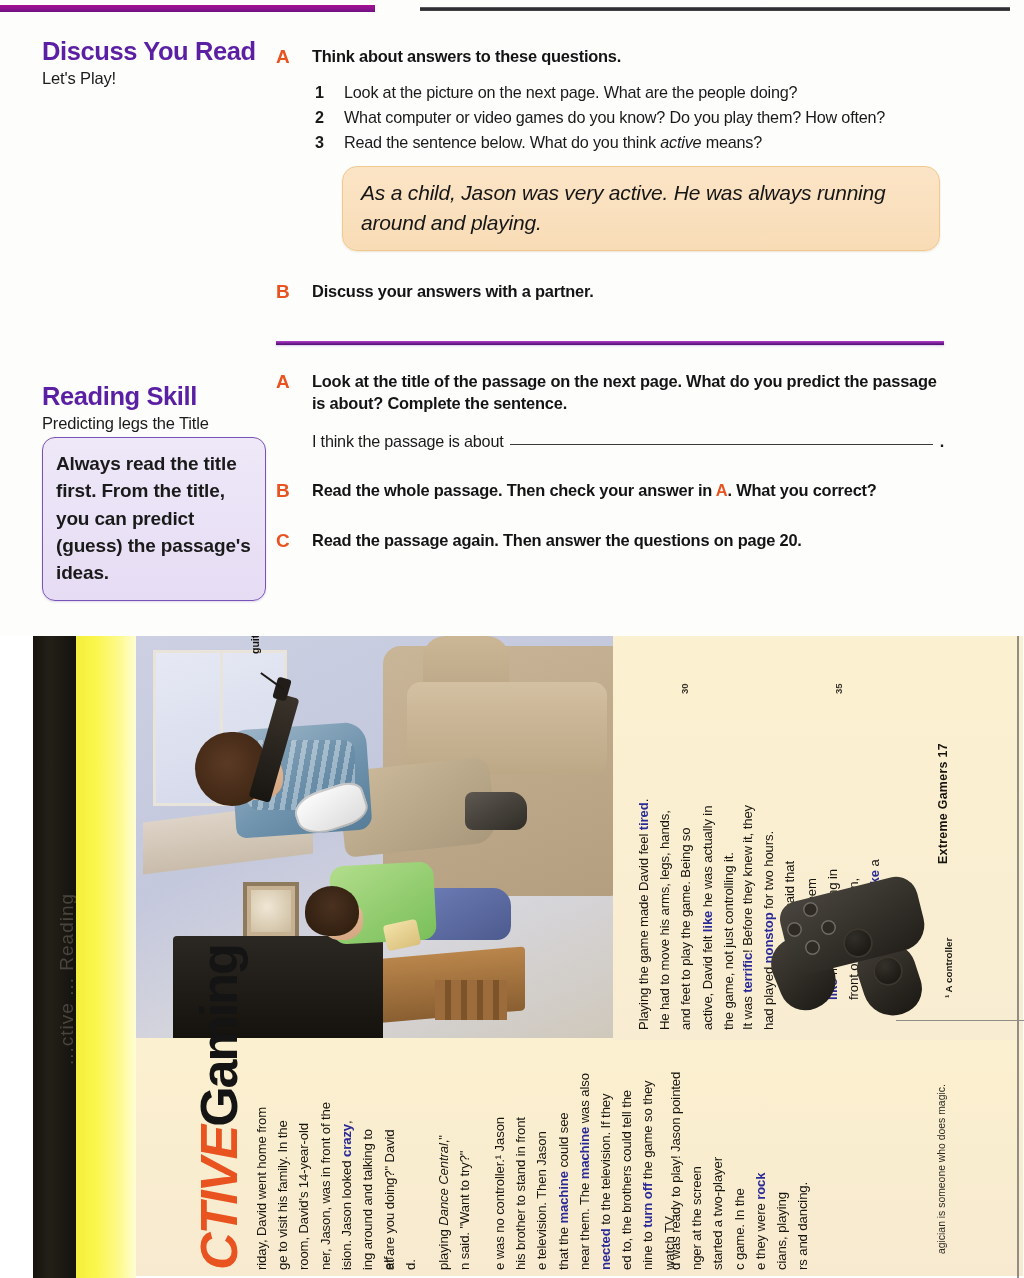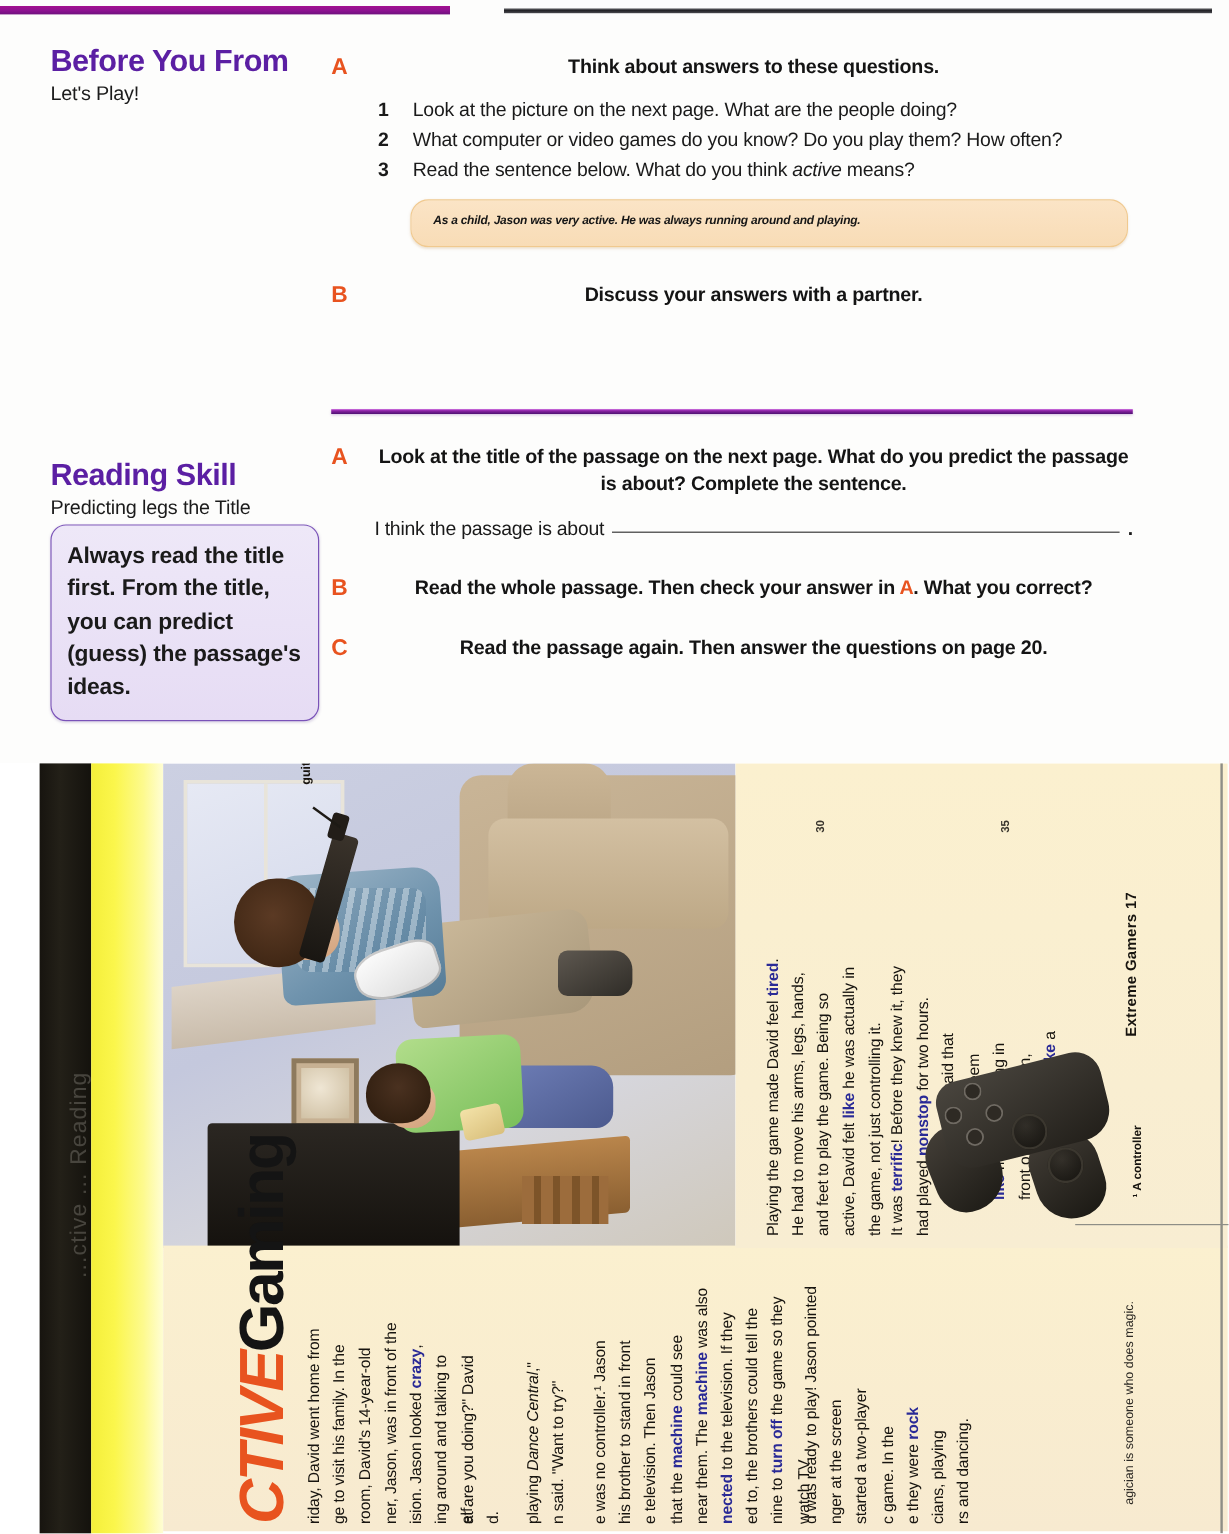--- a/index.html
+++ b/index.html
@@ -52,21 +52,21 @@
   
   .col{position:absolute;left:276px;width:668px;}
   .ex{position:relative;margin-bottom:0;}
   .ex-letter{
     position:absolute;left:0;top:0;width:26px;
     font-weight:700;font-size:19px;color:#e8531f;line-height:1.15;
   }
   .ex-body{margin-left:36px;}
   .ex-lead{
     font-weight:700;font-size:16.4px;line-height:1.33;letter-spacing:-.2px;
-    margin:0;color:#141414;text-align:center;
+    margin:0;color:#141414;
   }
   .ex-lead .ref{color:#e8531f;}
 
   .qlist{margin:13px 0 0 0;padding:0;list-style:none;}
   .qlist li{
     position:relative;padding-left:32px;margin-bottom:2px;
     font-size:16.2px;line-height:1.41;letter-spacing:-.2px;
   }
   .qlist li .num{
     position:absolute;left:3px;top:0;font-weight:700;
@@ -74,21 +74,21 @@
   .qlist li em{font-style:italic;}
 
   .callout{
     margin:13px 0 0 30px;width:560px;
     background:linear-gradient(180deg,#fbe4c6 0%,#f8dcb6 100%);
     border:1px solid #f0c98f;border-radius:15px;
     padding:11px 18px 12px 18px;
     box-shadow:0 1px 2px rgba(190,150,100,.25);
   }
   .callout p{
-    margin:0;font-style:italic;font-weight:700;font-size:10px;
+    margin:0;font-style:italic;font-weight:400;font-size:21px;
     line-height:1.42;letter-spacing:-.2px;color:#161616;
   }
 
   .fillline{
     margin:15px 0 0 0;font-size:16.2px;line-height:1.4;letter-spacing:-.2px;
     display:flex;align-items:baseline;gap:7px;
   }
   .fillline .blank{
     flex:1;border-bottom:1.4px solid #3a3a3a;height:13px;position:relative;top:-2px;
   }
@@ -225,21 +225,21 @@
 </head>
 <body>
 
 <div class="page">
 
   <div class="rule-purple-top"></div>
   <div class="rule-dark-top"></div>
   <div class="rule-purple-mid"></div>
 
   <div class="rail" style="top:38px;">
-    <div class="rail-title">Before You From</div>
+    <div class="rail-title">Discuss You Read</div>
     <div class="rail-sub">Let's Play!</div>
   </div>
 
   <div class="col" style="top:46px;">
 
     <div class="ex">
       <div class="ex-letter">A</div>
       <div class="ex-body">
         <p class="ex-lead">Think about answers to these questions.</p>
 

